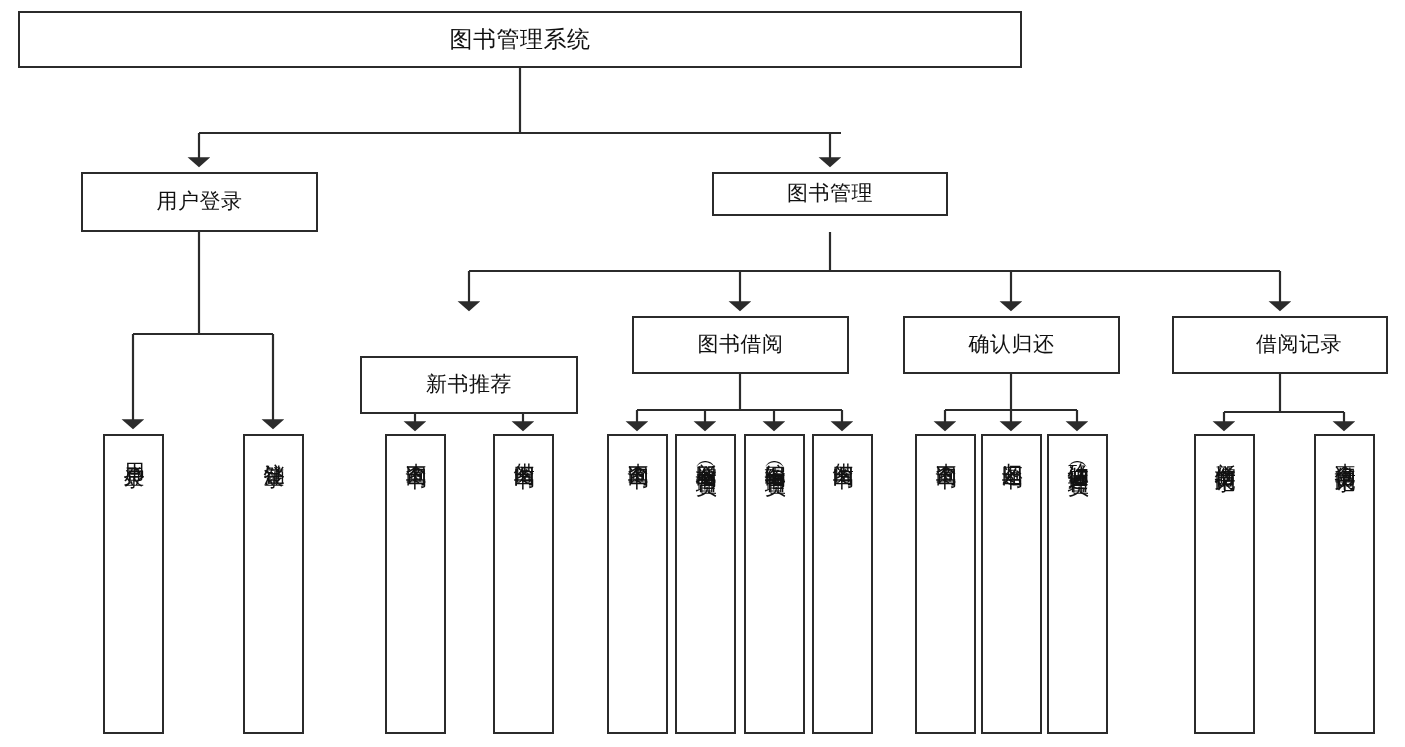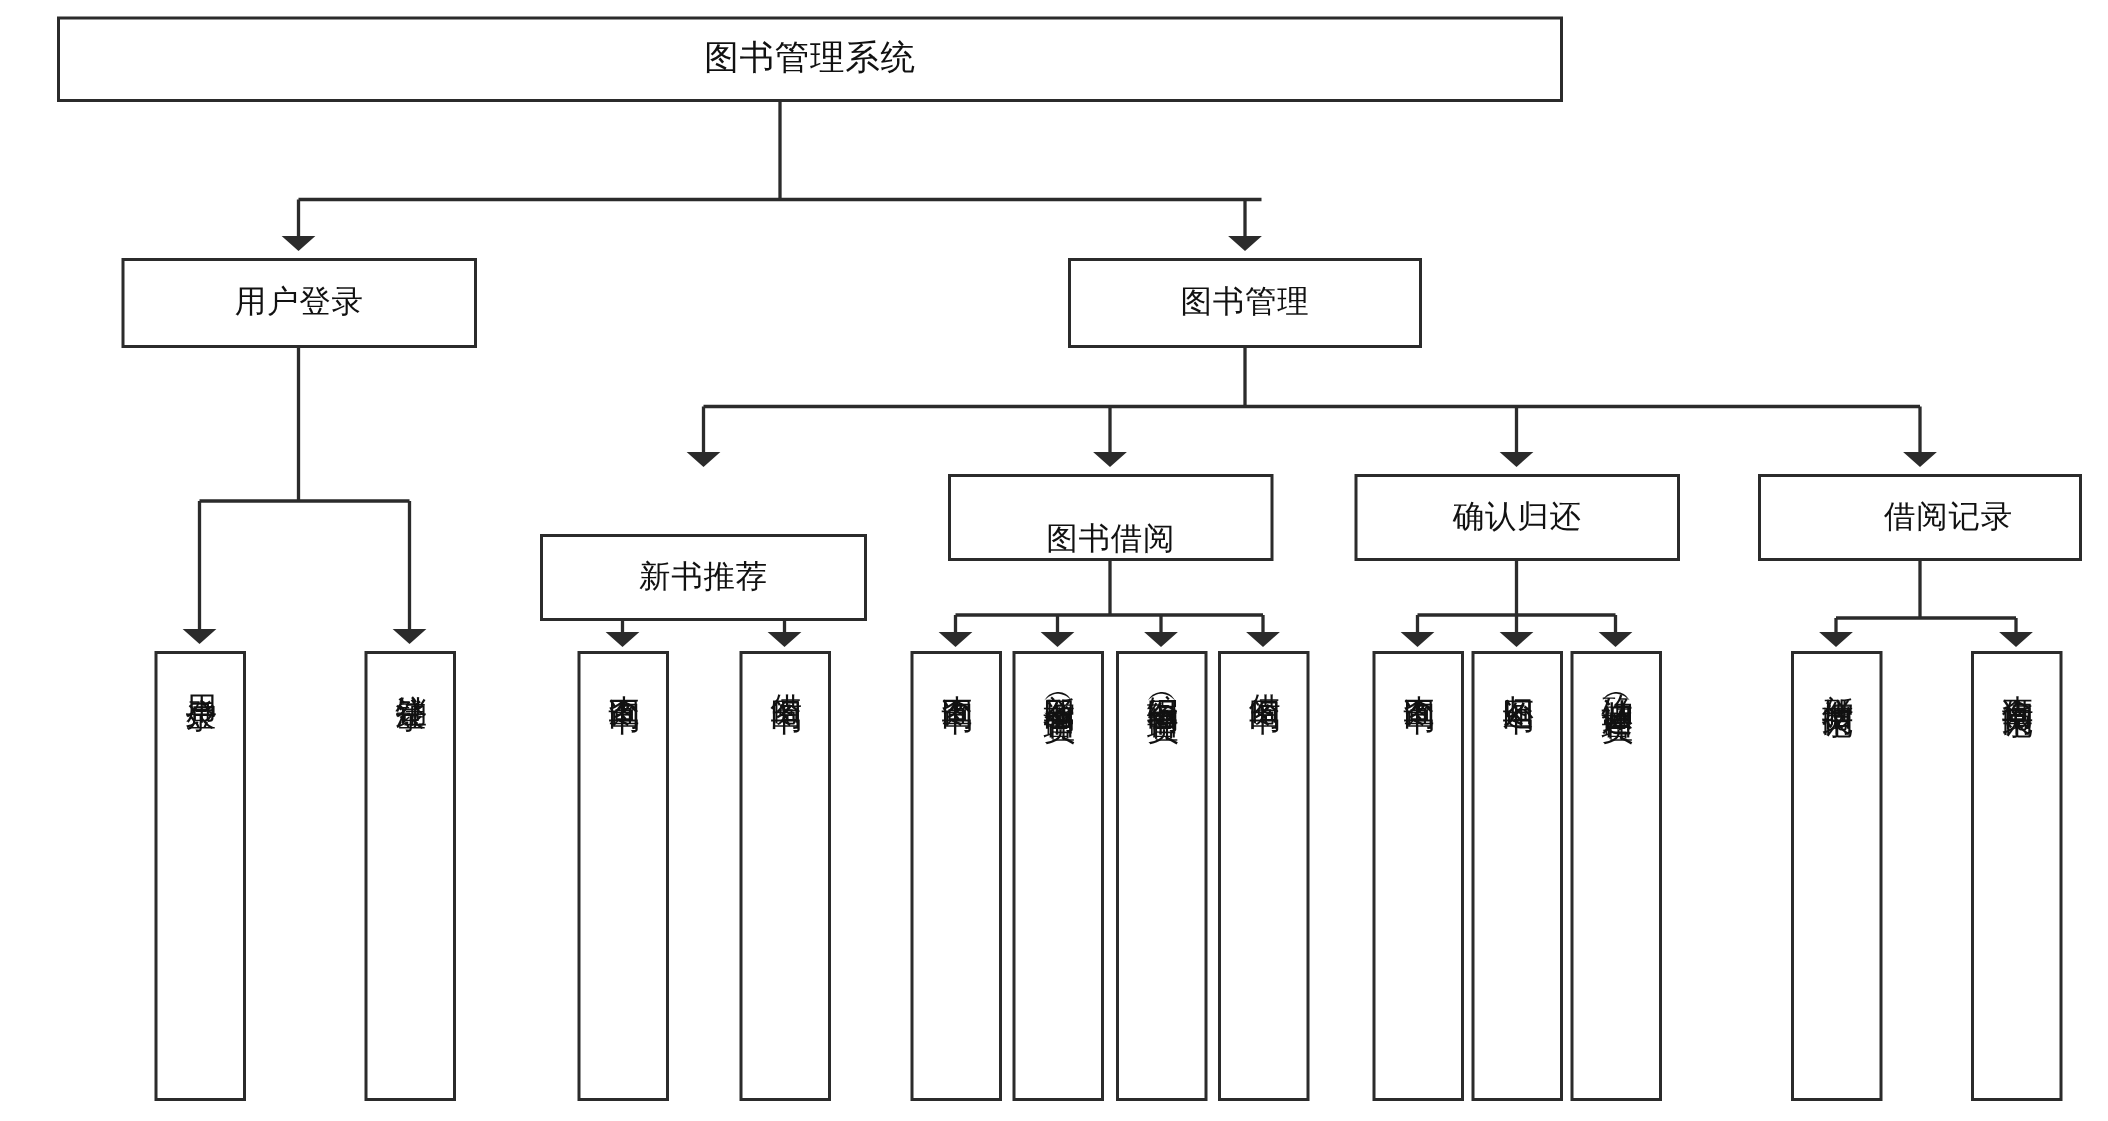--- a/index.html
+++ b/index.html
@@ -122,35 +122,35 @@
       <path d="M1011,410 L1011,426" marker-end="url(#arrow)"></path>
       <path d="M1077,410 L1077,426" marker-end="url(#arrow)"></path>
 
       <path d="M1280,374 L1280,412"></path>
       <path d="M1224,412 L1344,412"></path>
       <path d="M1224,412 L1224,426" marker-end="url(#arrow)"></path>
       <path d="M1344,412 L1344,426" marker-end="url(#arrow)"></path>
     </g>
   </svg>
 
-  <div class="node" id="title-node" style="left:18px; top:11px; width:1004px; height:57px;margin-left:20px;">
+  <div class="node" id="title-node" style="left:18px; top:11px; width:1004px; height:57px;">
     <span class="node-label">图书管理系统</span>
   </div>
 
   <div class="node" style="left:81px; top:172px; width:237px; height:60px;">
     <span class="node-label">用户登录</span>
   </div>
-  <div class="node" style="left:712px; top:172px; width:236px; height:60px;">
+  <div class="node" style="left:712px; top:172px; width:236px; height:44px;">
     <span class="node-label">图书管理</span>
   </div>
 
   <div class="node" style="left:360px; top:316px; width:218px; height:58px;margin-top:40px;">
     <span class="node-label">新书推荐</span>
   </div>
-  <div class="node" style="left:632px; top:316px; width:217px; height:58px;align-items:flex-end;">
+  <div class="node" style="left:632px; top:316px; width:217px; height:58px;">
     <span class="node-label">图书借阅</span>
   </div>
   <div class="node" style="left:903px; top:316px; width:217px; height:58px;">
     <span class="node-label">确认归还</span>
   </div>
   <div class="node" style="left:1172px; top:316px; width:216px; height:58px;padding-left:38px;">
     <span class="node-label">借阅记录</span>
   </div>
 
   <div class="node leaf" style="left:103px; top:434px; width:61px; height:300px;">

